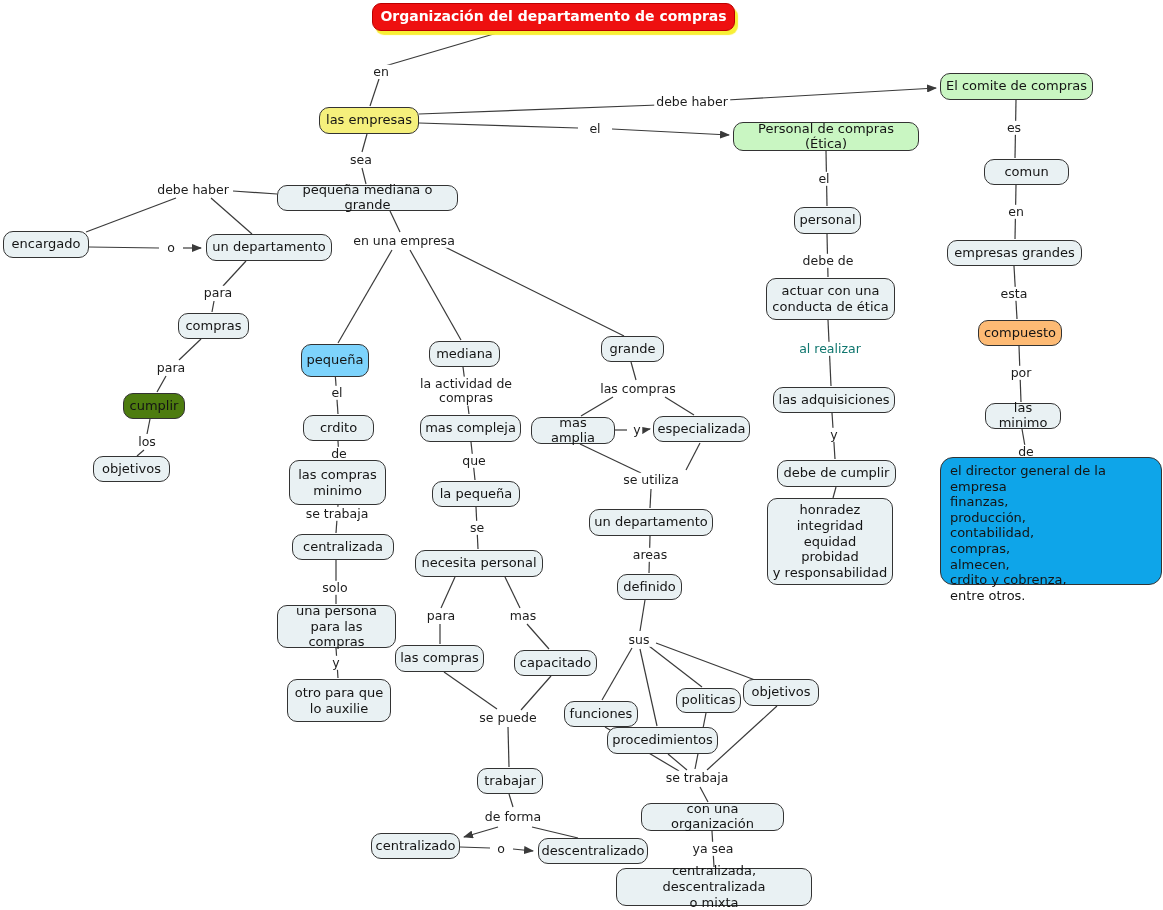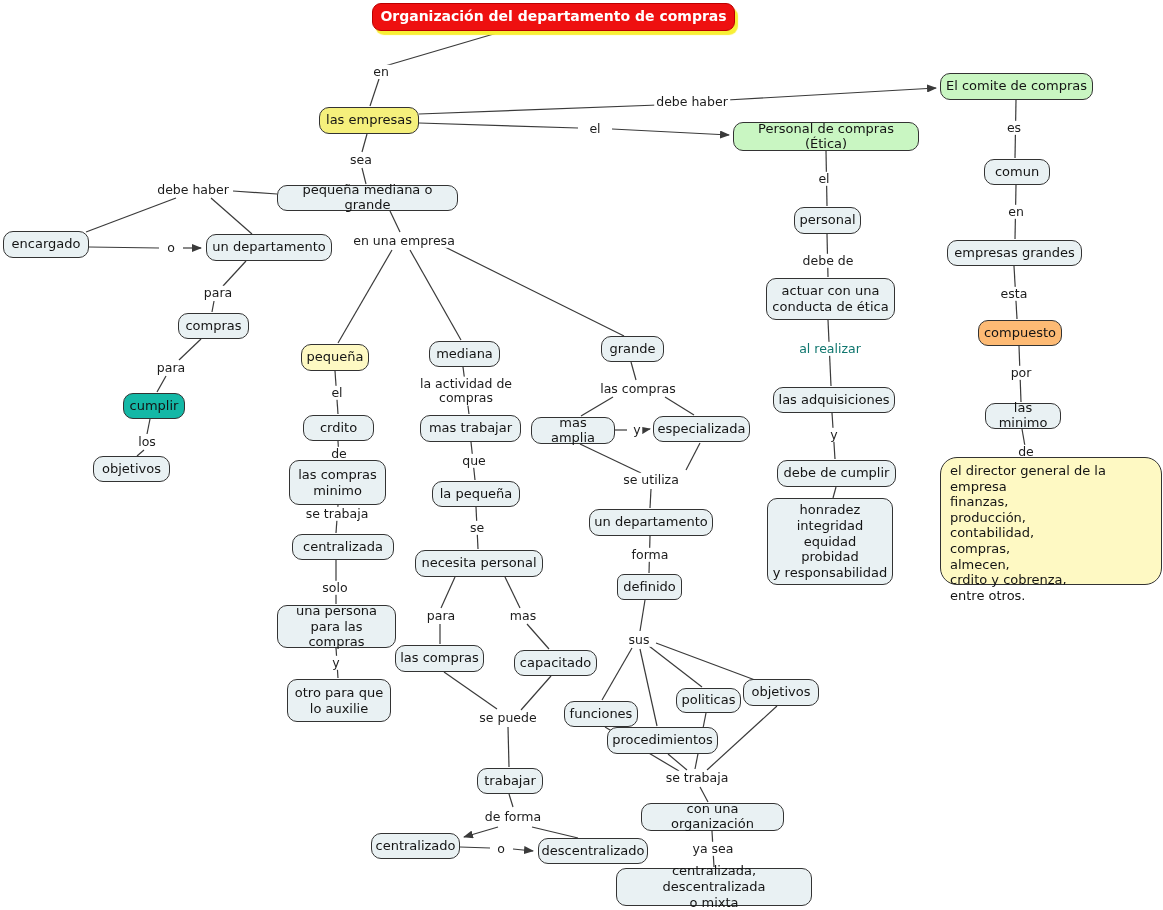--- a/index.html
+++ b/index.html
@@ -139,88 +139,88 @@
     <div class="link-label" style="left: 474px; top: 461px; color: rgb(28, 28, 28);">que</div>
     <div class="link-label" style="left: 477px; top: 528px; color: rgb(28, 28, 28);">se</div>
     <div class="link-label" style="left: 441px; top: 616px; color: rgb(28, 28, 28);">para</div>
     <div class="link-label" style="left: 523px; top: 616px; color: rgb(28, 28, 28);">mas</div>
     <div class="link-label" style="left: 508px; top: 718px; color: rgb(28, 28, 28);">se puede</div>
     <div class="link-label" style="left: 513px; top: 817px; color: rgb(28, 28, 28);">de forma</div>
     <div class="link-label" style="left: 501px; top: 849px; color: rgb(28, 28, 28);">o</div>
     <div class="link-label" style="left: 638px; top: 389px; color: rgb(28, 28, 28);">las compras</div>
     <div class="link-label" style="left: 637px; top: 430px; color: rgb(28, 28, 28);">y</div>
     <div class="link-label" style="left: 651px; top: 480px; color: rgb(28, 28, 28);">se utiliza</div>
-    <div class="link-label" style="left: 650px; top: 555px; color: rgb(28, 28, 28);">forma</div>
+    <div class="link-label" style="left: 650px; top: 555px; color: rgb(28, 28, 28);">areas</div>
     <div class="link-label" style="left: 639px; top: 640px; color: rgb(28, 28, 28);">sus</div>
     <div class="link-label" style="left: 697px; top: 778px; color: rgb(28, 28, 28);">se trabaja</div>
     <div class="link-label" style="left: 713px; top: 849px; color: rgb(28, 28, 28);">ya sea</div>
     <div class="link-label" style="left: 824px; top: 179px; color: rgb(28, 28, 28);">el</div>
     <div class="link-label" style="left: 828px; top: 261px; color: rgb(28, 28, 28);">debe de</div>
     <div class="link-label" style="left: 830px; top: 349px; color: #0f766e;">al realizar</div>
     <div class="link-label" style="left: 834px; top: 435px; color: rgb(28, 28, 28);">y</div>
     <div class="link-label" style="left: 1014px; top: 128px; color: rgb(28, 28, 28);">es</div>
     <div class="link-label" style="left: 1016px; top: 212px; color: rgb(28, 28, 28);">en</div>
     <div class="link-label" style="left: 1014px; top: 294px; color: rgb(28, 28, 28);">esta</div>
     <div class="link-label" style="left: 1021px; top: 373px; color: rgb(28, 28, 28);">por</div>
     <div class="link-label" style="left: 1026px; top: 452px; color: rgb(28, 28, 28);">de</div>
     <div class="node title" style="left: 372px; top: 3px; width: 363px; height: 28px; background: rgb(238, 16, 16); color: rgb(255, 255, 255);">Organización del departamento de compras</div>
     <div class="node yellow" style="left: 319px; top: 107px; width: 100px; height: 27px; background: rgb(245, 240, 124);">las empresas</div>
     <div class="node green" style="left: 940px; top: 73px; width: 153px; height: 27px; background: rgb(201, 246, 194);">El comite de compras</div>
     <div class="node green" style="left: 733px; top: 122px; width: 186px; height: 29px; background: rgb(201, 246, 194);">Personal de compras (Ética)</div>
     <div class="node gray" style="left: 277px; top: 185px; width: 181px; height: 26px; background: rgb(233, 241, 243);">pequeña mediana o grande</div>
     <div class="node gray" style="left: 3px; top: 231px; width: 86px; height: 27px; background: rgb(233, 241, 243);">encargado</div>
     <div class="node gray" style="left: 206px; top: 234px; width: 126px; height: 27px; background: rgb(233, 241, 243);">un departamento</div>
     <div class="node gray" style="left: 178px; top: 313px; width: 71px; height: 26px; background: rgb(233, 241, 243);">compras</div>
-    <div class="node gray" style="left: 123px; top: 393px; width: 62px; height: 26px; background: #14b8a6;">cumplir</div>
+    <div class="node gray" style="left: 123px; top: 393px; width: 62px; height: 26px; background: #4d7c0f;">cumplir</div>
     <div class="node gray" style="left: 93px; top: 456px; width: 77px; height: 26px; background: rgb(233, 241, 243);">objetivos</div>
-    <div class="node gray" style="left: 301px; top: 344px; width: 68px; height: 27px; background: #fef9c3;">pequeña</div>
+    <div class="node gray" style="left: 301px; top: 344px; width: 68px; height: 33px; background: #7dd3fc;">pequeña</div>
     <div class="node gray" style="left: 303px; top: 415px; width: 71px; height: 26px; background: rgb(233, 241, 243);">crdito</div>
     <div class="node gray tall" style="left: 289px; top: 460px; width: 97px; height: 45px; background: rgb(233, 241, 243);">las compras
 minimo</div>
     <div class="node gray" style="left: 292px; top: 534px; width: 102px; height: 26px; background: rgb(233, 241, 243);">centralizada</div>
     <div class="node gray tall" style="left: 277px; top: 605px; width: 119px; height: 43px; background: rgb(233, 241, 243);">una persona
 para las compras</div>
     <div class="node gray tall" style="left: 287px; top: 679px; width: 104px; height: 43px; background: rgb(233, 241, 243);">otro para que
 lo auxilie</div>
     <div class="node gray" style="left: 429px; top: 341px; width: 71px; height: 26px; background: rgb(233, 241, 243);">mediana</div>
-    <div class="node gray" style="left: 420px; top: 415px; width: 101px; height: 27px; background: rgb(233, 241, 243);">mas trabajar</div>
+    <div class="node gray" style="left: 420px; top: 415px; width: 101px; height: 27px; background: rgb(233, 241, 243);">mas compleja</div>
     <div class="node gray" style="left: 432px; top: 481px; width: 88px; height: 26px; background: rgb(233, 241, 243);">la pequeña</div>
     <div class="node gray" style="left: 415px; top: 550px; width: 128px; height: 27px; background: rgb(233, 241, 243);">necesita personal</div>
     <div class="node gray" style="left: 395px; top: 645px; width: 89px; height: 27px; background: rgb(233, 241, 243);">las compras</div>
     <div class="node gray" style="left: 514px; top: 650px; width: 83px; height: 26px; background: rgb(233, 241, 243);">capacitado</div>
     <div class="node gray" style="left: 601px; top: 336px; width: 63px; height: 26px; background: rgb(233, 241, 243);">grande</div>
     <div class="node gray" style="left: 531px; top: 417px; width: 84px; height: 27px; background: rgb(233, 241, 243);">mas amplia</div>
     <div class="node gray" style="left: 653px; top: 416px; width: 97px; height: 26px; background: rgb(233, 241, 243);">especializada</div>
     <div class="node gray" style="left: 589px; top: 509px; width: 124px; height: 27px; background: rgb(233, 241, 243);">un departamento</div>
-    <div class="node gray" style="left: 617px; top: 574px; width: 65px; height: 26px; background: rgb(233, 241, 243); border-radius: 7px;">definido</div>
+    <div class="node gray" style="left: 617px; top: 574px; width: 65px; height: 26px; background: rgb(233, 241, 243);">definido</div>
     <div class="node gray" style="left: 564px; top: 701px; width: 74px; height: 26px; background: rgb(233, 241, 243);">funciones</div>
     <div class="node gray" style="left: 676px; top: 688px; width: 65px; height: 25px; background: rgb(233, 241, 243);">politicas</div>
     <div class="node gray" style="left: 743px; top: 679px; width: 76px; height: 27px; background: rgb(233, 241, 243);">objetivos</div>
     <div class="node gray" style="left: 607px; top: 727px; width: 111px; height: 27px; background: rgb(233, 241, 243);">procedimientos</div>
     <div class="node gray" style="left: 477px; top: 768px; width: 66px; height: 26px; background: rgb(233, 241, 243);">trabajar</div>
     <div class="node gray" style="left: 371px; top: 833px; width: 89px; height: 26px; background: rgb(233, 241, 243);">centralizado</div>
     <div class="node gray" style="left: 538px; top: 838px; width: 110px; height: 26px; background: rgb(233, 241, 243);">descentralizado</div>
     <div class="node gray" style="left: 641px; top: 803px; width: 143px; height: 28px; background: rgb(233, 241, 243);">con una organización</div>
     <div class="node gray tall" style="left: 616px; top: 868px; width: 196px; height: 38px; background: rgb(233, 241, 243);">centralizada, descentralizada
 o mixta</div>
     <div class="node gray" style="left: 794px; top: 207px; width: 67px; height: 27px; background: rgb(233, 241, 243);">personal</div>
     <div class="node gray tall" style="left: 766px; top: 278px; width: 129px; height: 42px; background: rgb(233, 241, 243);">actuar con una
 conducta de ética</div>
     <div class="node gray" style="left: 773px; top: 387px; width: 122px; height: 26px; background: rgb(233, 241, 243);">las adquisiciones</div>
     <div class="node gray" style="left: 777px; top: 460px; width: 119px; height: 27px; background: rgb(233, 241, 243);">debe de cumplir</div>
     <div class="node gray tall" style="left: 767px; top: 498px; width: 126px; height: 87px; background: rgb(233, 241, 243);">honradez
 integridad
 equidad
 probidad
 y responsabilidad</div>
-    <div class="node gray" style="left: 984px; top: 159px; width: 66px; height: 26px; background: rgb(233, 241, 243);">comun</div>
+    <div class="node gray" style="left: 984px; top: 159px; width: 85px; height: 26px; background: rgb(233, 241, 243);">comun</div>
     <div class="node gray" style="left: 947px; top: 240px; width: 135px; height: 26px; background: rgb(233, 241, 243);">empresas grandes</div>
     <div class="node gray" style="left: 978px; top: 320px; width: 84px; height: 26px; background: #fdba74;">compuesto</div>
     <div class="node gray" style="left: 985px; top: 403px; width: 76px; height: 26px; background: rgb(233, 241, 243);">las minimo</div>
-    <div class="node gray leftalign" style="left: 940px; top: 457px; width: 222px; height: 128px; background: #fef9c3; border-radius: 17px;">el director general de la empresa
+    <div class="node gray leftalign" style="left: 940px; top: 457px; width: 222px; height: 128px; background: #0ea5e9;">el director general de la empresa
 finanzas,
 producción,
 contabilidad,
 compras,
 almecen,
 crdito y cobrenza,
 entre otros.</div>
   </div>
 
 </body></html>

